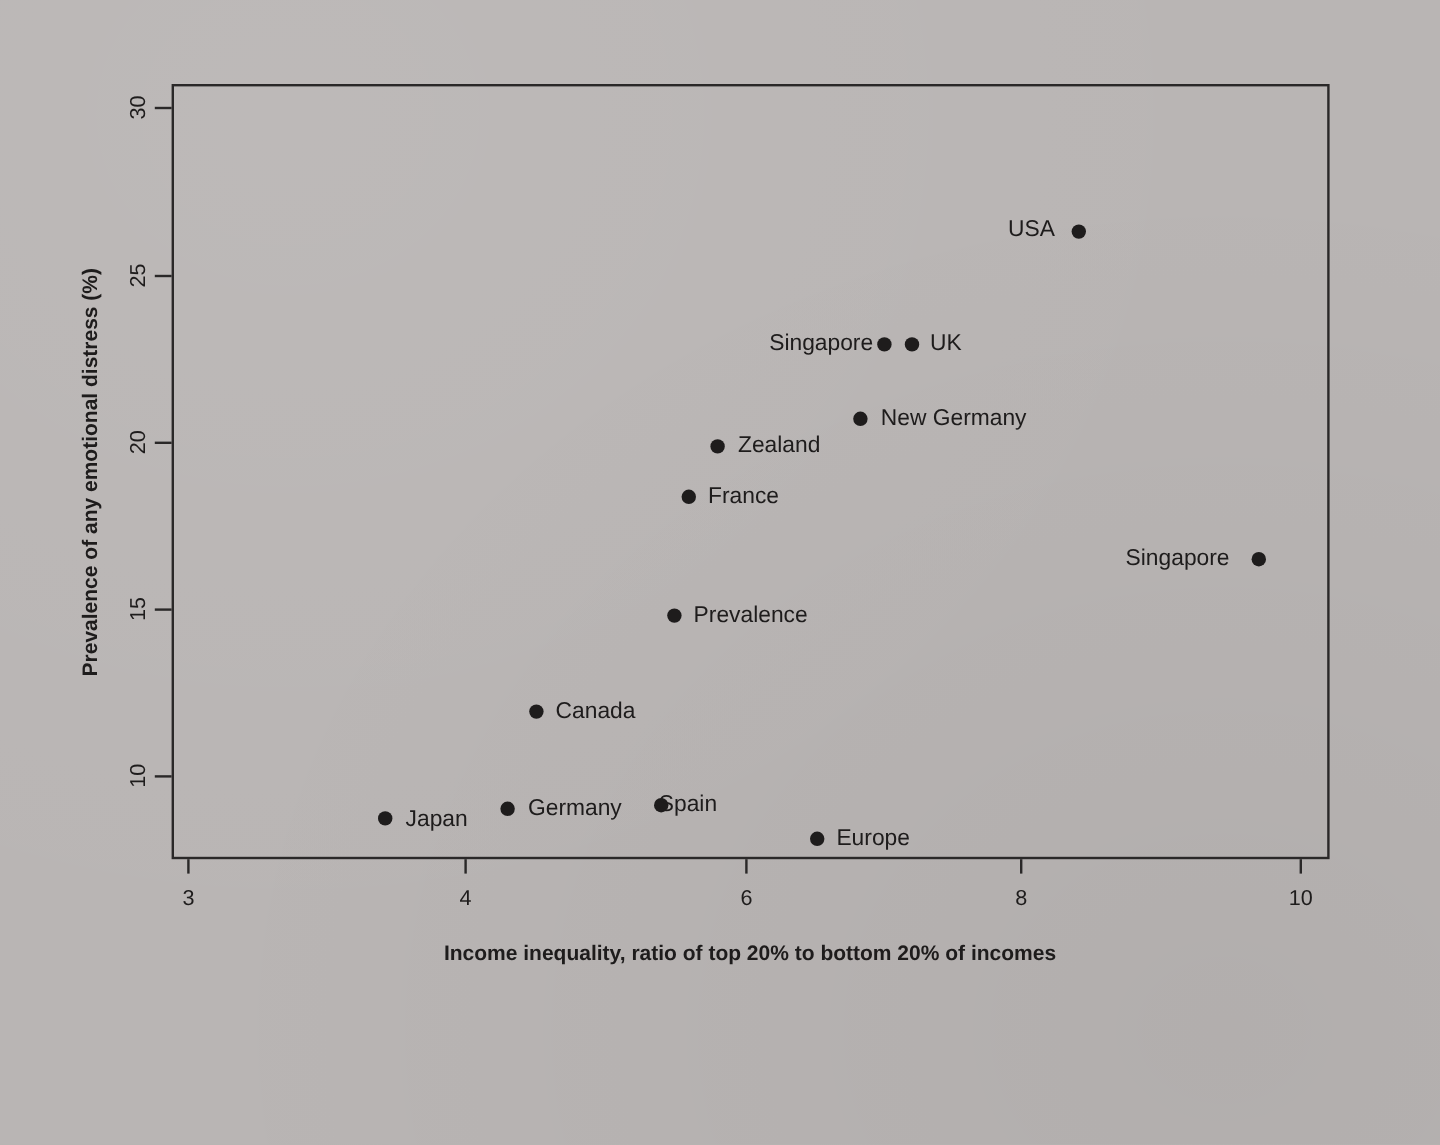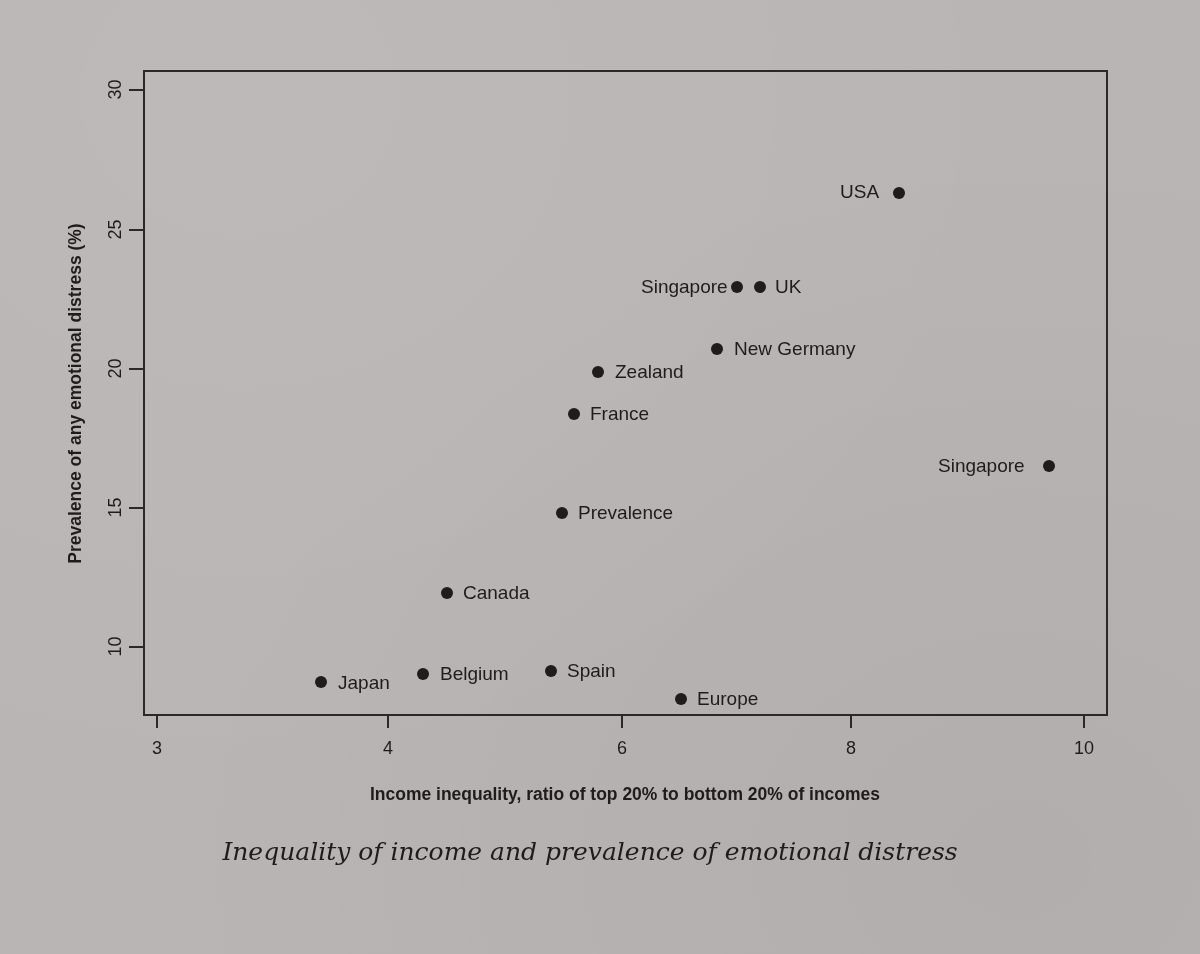--- a/index.html
+++ b/index.html
@@ -113,23 +113,22 @@
 <div class="point" style="left:562px;top:513px"></div>
 <div class="plabel" style="left:578px;top:513px">Prevalence</div>
 
 <div class="point" style="left:447px;top:593px"></div>
 <div class="plabel" style="left:463px;top:593px">Canada</div>
 
 <div class="point" style="left:321px;top:682px"></div>
 <div class="plabel" style="left:338px;top:683px">Japan</div>
 
 <div class="point" style="left:423px;top:674px"></div>
-<div class="plabel" style="left:440px;top:674px">Belgium</div>
+<div class="plabel" style="left:440px;top:674px">Germany</div>
 
 <div class="point" style="left:551px;top:671px"></div>
-<div class="plabel" style="left:567px;top:671px">Spain</div>
+<div class="plabel" style="left:549px;top:671px">Spain</div>
 
 <div class="point" style="left:681px;top:699px"></div>
 <div class="plabel" style="left:697px;top:699px">Europe</div>
 
 <div class="caption">
-  <div>Inequality of income and prevalence of emotional distress</div>
 </div>
 
 </body></html>

